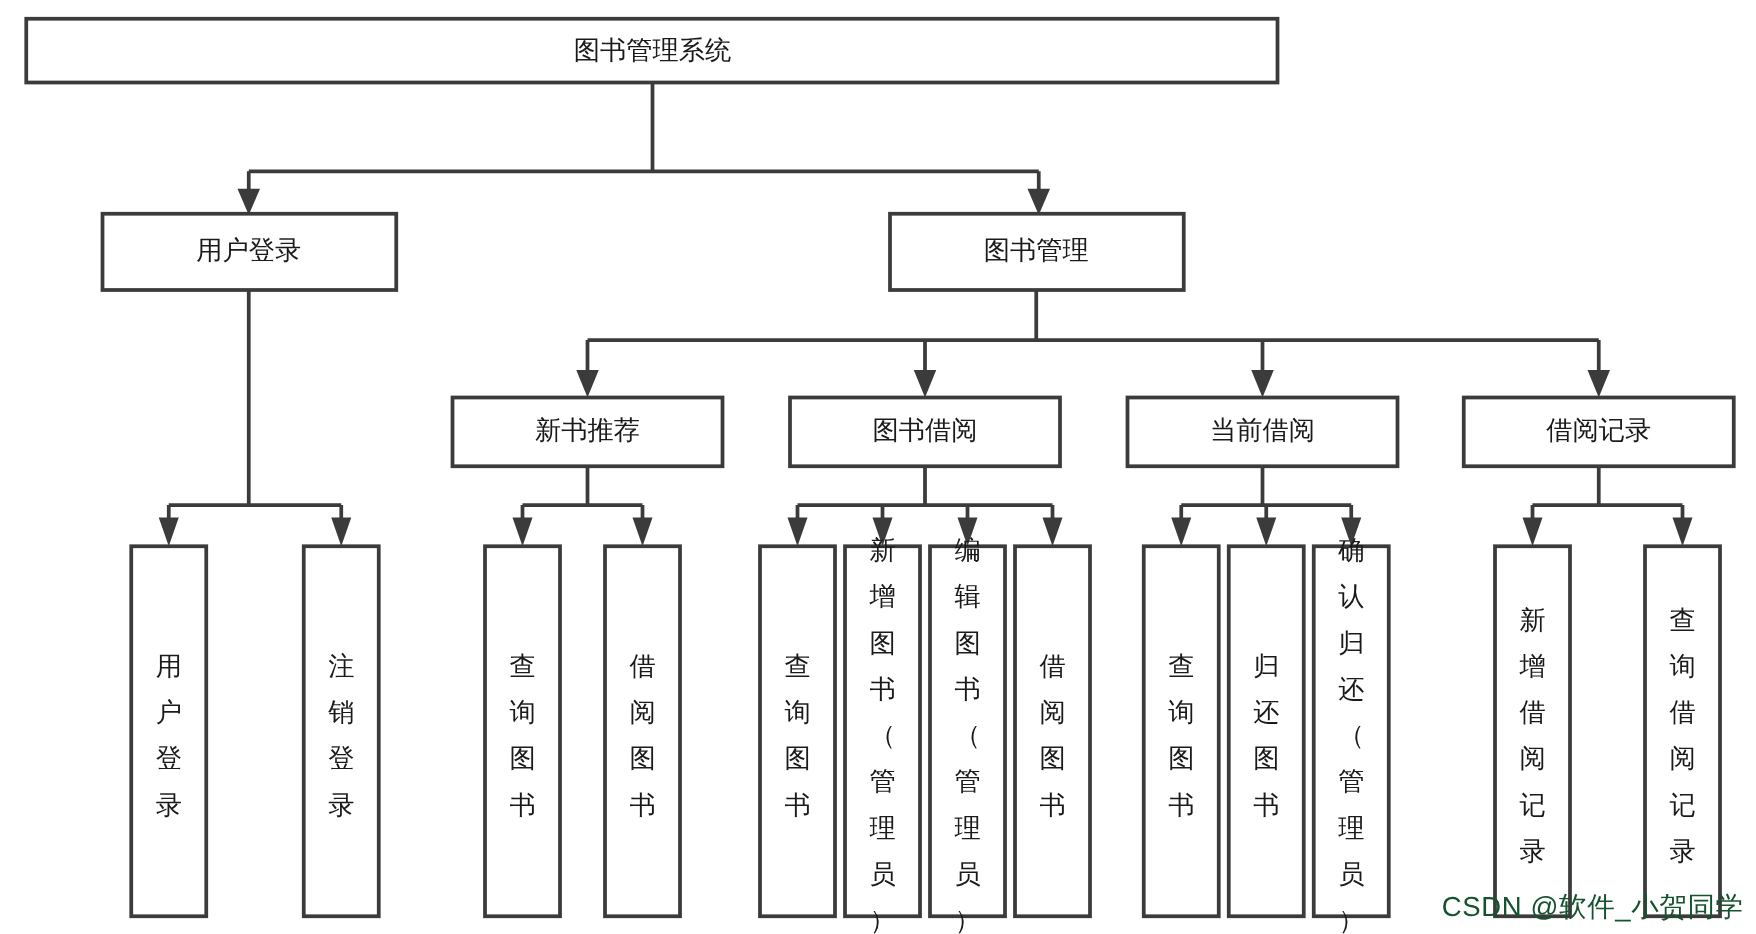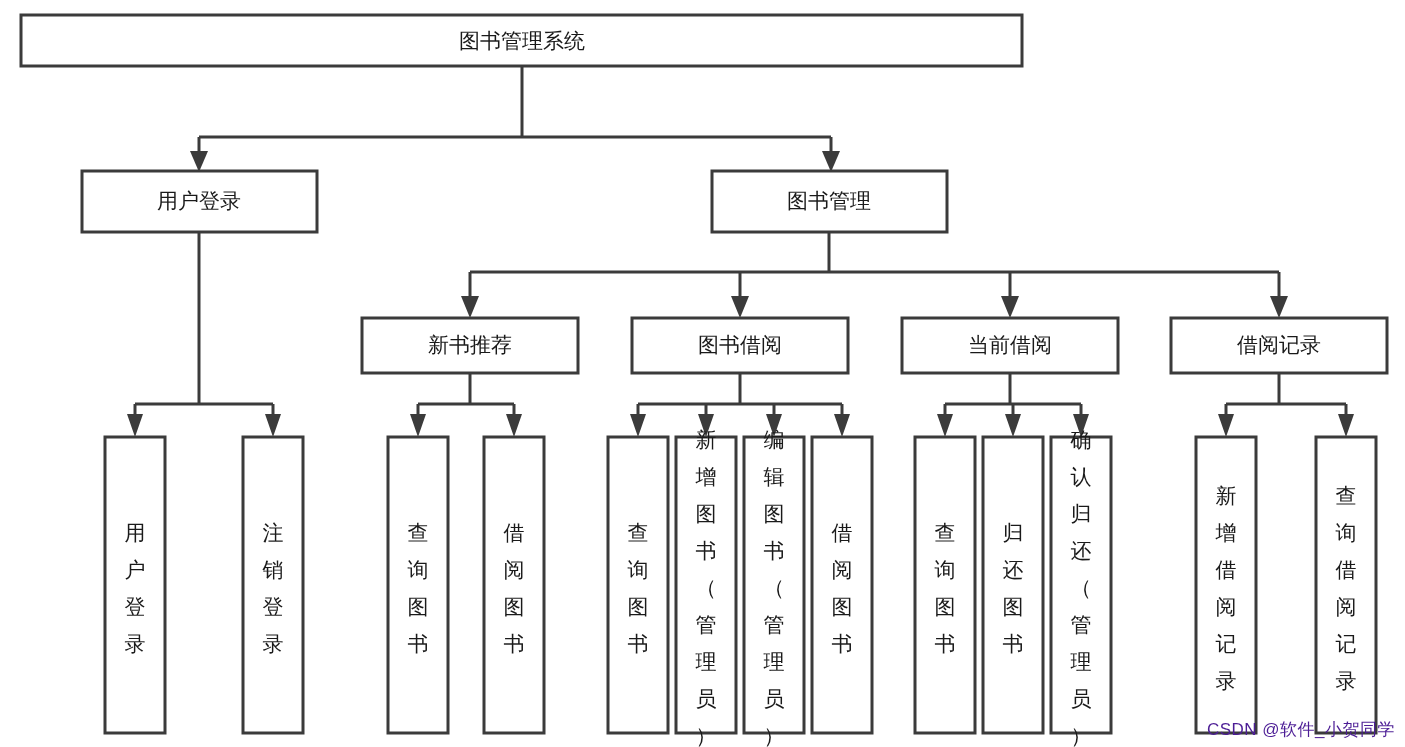--- a/index.html
+++ b/index.html
@@ -20,21 +20,21 @@
   }
   .leaf-label{
     font-family:"Liberation Sans","DejaVu Sans",sans-serif;
     font-size:21px;fill:#1a1a1a;
     text-anchor:middle;
   }
   .leaf-label tspan{ }
   .watermark{
     position:absolute;right:10px;bottom:6px;
     font-family:"Liberation Sans","DejaVu Sans",sans-serif;
-    font-size:17px;color:#4c1d95;letter-spacing:.5px;
+    font-size:22px;color:#14532d;letter-spacing:.5px;
     white-space:nowrap;user-select:none;
   }
 </style>
 </head>
 <body>
 
 <div id="diagram-root">
 
   <svg width="1405" height="747" viewBox="0 0 1405 747">
 

